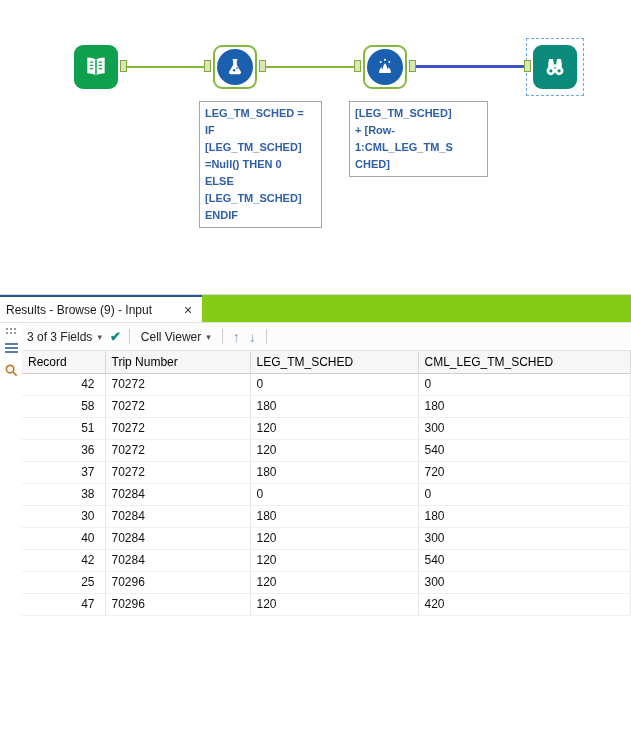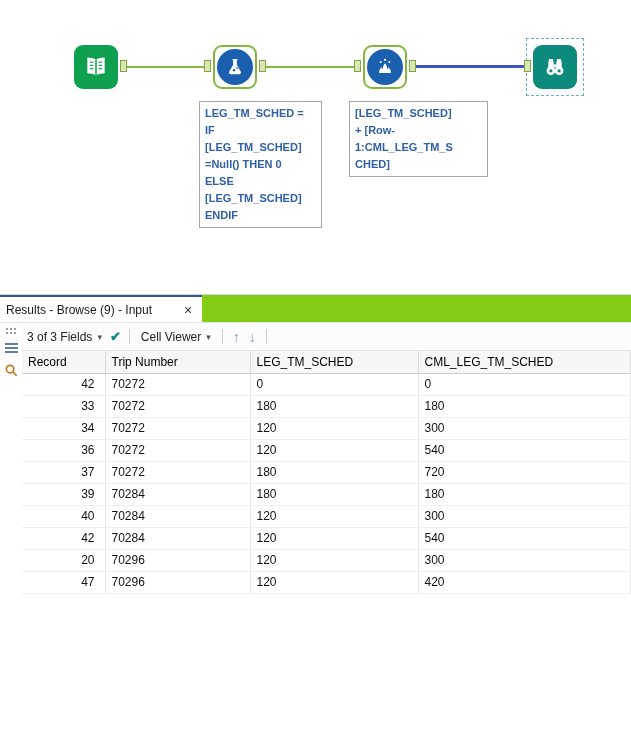--- a/index.html
+++ b/index.html
@@ -200,51 +200,57 @@
           </thead>
           <tbody>
   <tr>
     <td class="record">42</td>
     <td>70272</td>
     <td>0</td>
     <td>0</td>
   </tr>
 
   <tr>
-    <td class="record">33</td>
-    <td>70272</td>
-    <td>180</td>
-    <td>180</td>
-  </tr>
-
-  <tr>
-    <td class="record">34</td>
+    <td class="record">58</td>
+    <td>70272</td>
+    <td>180</td>
+    <td>180</td>
+  </tr>
+
+  <tr>
+    <td class="record">51</td>
     <td>70272</td>
     <td>120</td>
     <td>300</td>
   </tr>
 
 
   <tr>
     <td class="record">36</td>
     <td>70272</td>
     <td>120</td>
     <td>540</td>
   </tr>
 
   <tr>
     <td class="record">37</td>
     <td>70272</td>
     <td>180</td>
     <td>720</td>
   </tr>
 
-
-  <tr>
-    <td class="record">39</td>
+  <tr>
+    <td class="record">38</td>
+    <td>70284</td>
+    <td>0</td>
+    <td>0</td>
+  </tr>
+
+  <tr>
+    <td class="record">30</td>
     <td>70284</td>
     <td>180</td>
     <td>180</td>
   </tr>
 
   <tr>
     <td class="record">40</td>
     <td>70284</td>
     <td>120</td>
     <td>300</td>
@@ -255,21 +261,21 @@
     <td class="record">42</td>
     <td>70284</td>
     <td>120</td>
     <td>540</td>
   </tr>
 
 
 
 
   <tr>
-    <td class="record">20</td>
+    <td class="record">25</td>
     <td>70296</td>
     <td>120</td>
     <td>300</td>
   </tr>
 
   <tr>
     <td class="record">47</td>
     <td>70296</td>
     <td>120</td>
     <td>420</td>

